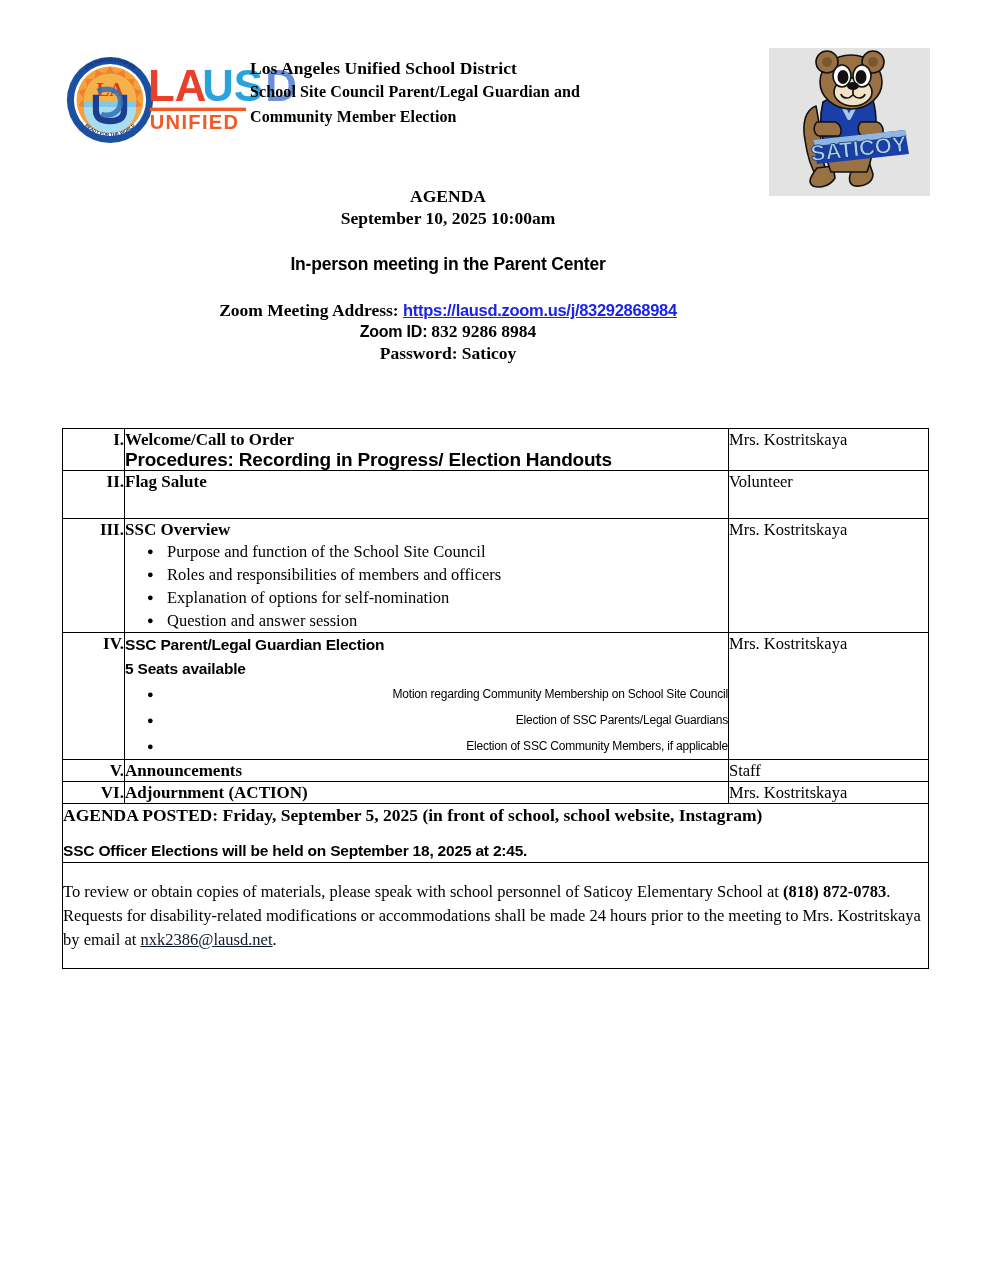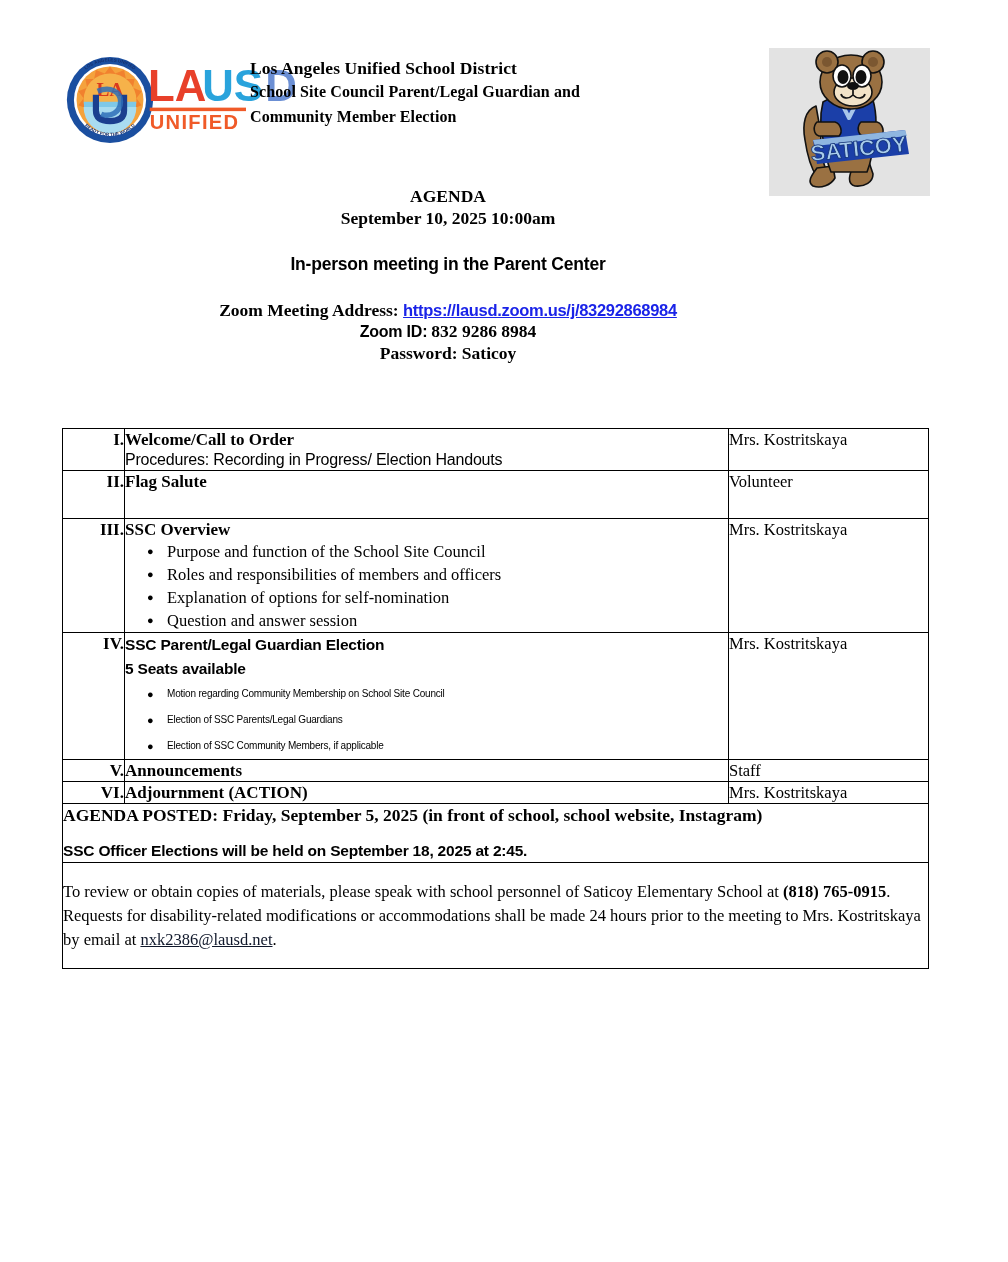--- a/index.html
+++ b/index.html
@@ -169,22 +169,22 @@
   }
   .item-head-sans {
     font-family: "Liberation Sans", sans-serif;
     font-weight: bold;
     font-size: 15.5px;
     line-height: 24px;
     letter-spacing: -0.2px;
   }
   .item-sub-sans {
     font-family: "Liberation Sans", sans-serif;
-    font-weight: normal;
-    font-size: 16px;
+    font-weight: bold;
+    font-size: 19px;
     line-height: 20px;
     letter-spacing: -0.2px;
   }
 
   ul.bullets {
     margin: 0;
     padding: 0;
     list-style: none;
   }
   ul.bullets li {
@@ -199,23 +199,24 @@
     font-size: 11px;
     line-height: inherit;
   }
   ul.bullets.serif li {
     font-family: "Liberation Serif", serif;
     font-size: 16.5px;
     line-height: 23px;
   }
   ul.bullets.sans li {
     font-family: "Liberation Sans", sans-serif;
-    font-size: 10px;
+    font-size: 12px;
     line-height: 26px;
     letter-spacing: -0.2px;
+    text-align: right;
   }
 
   .row-short { height: 47px; }
 
   
   .posted-cell {
     padding: 8px 10px 14px 12px;
     margin-top: 12px;
   }
   .posted-line-1 {
@@ -431,20 +432,20 @@
 
       <tr>
         <td class="posted-cell" colspan="3">
           <div class="posted-line-1">AGENDA POSTED: Friday, September 5, 2025 (in front of school, school website, Instagram)</div>
           <div class="posted-line-2">SSC Officer Elections will be held on September 18, 2025 at 2:45.</div>
         </td>
       </tr>
 
       <tr>
         <td class="footer-cell" colspan="3">
-          <p class="footer-par"><span>To review or obtain copies of materials, please speak with school personnel of Saticoy Elementary School at </span><b>(818) 765-0915</b><span>. Requests for disability-related modifications or accommodations shall be made 24 hours prior to the meeting to Mrs. Kostritskaya by email at </span><a class="mail-link" href="#">nxk2386@lausd.net</a><span>.</span></p>
+          <p class="footer-par"><span>To review or obtain copies of materials, please speak with school personnel of Saticoy Elementary School at </span><b>(818) 872-0783</b><span>. Requests for disability-related modifications or accommodations shall be made 24 hours prior to the meeting to Mrs. Kostritskaya by email at </span><a class="mail-link" href="#">nxk2386@lausd.net</a><span>.</span></p>
         </td>
       </tr>
 
     </tbody>
   </table>
 
 </div>
 
 </body></html>

